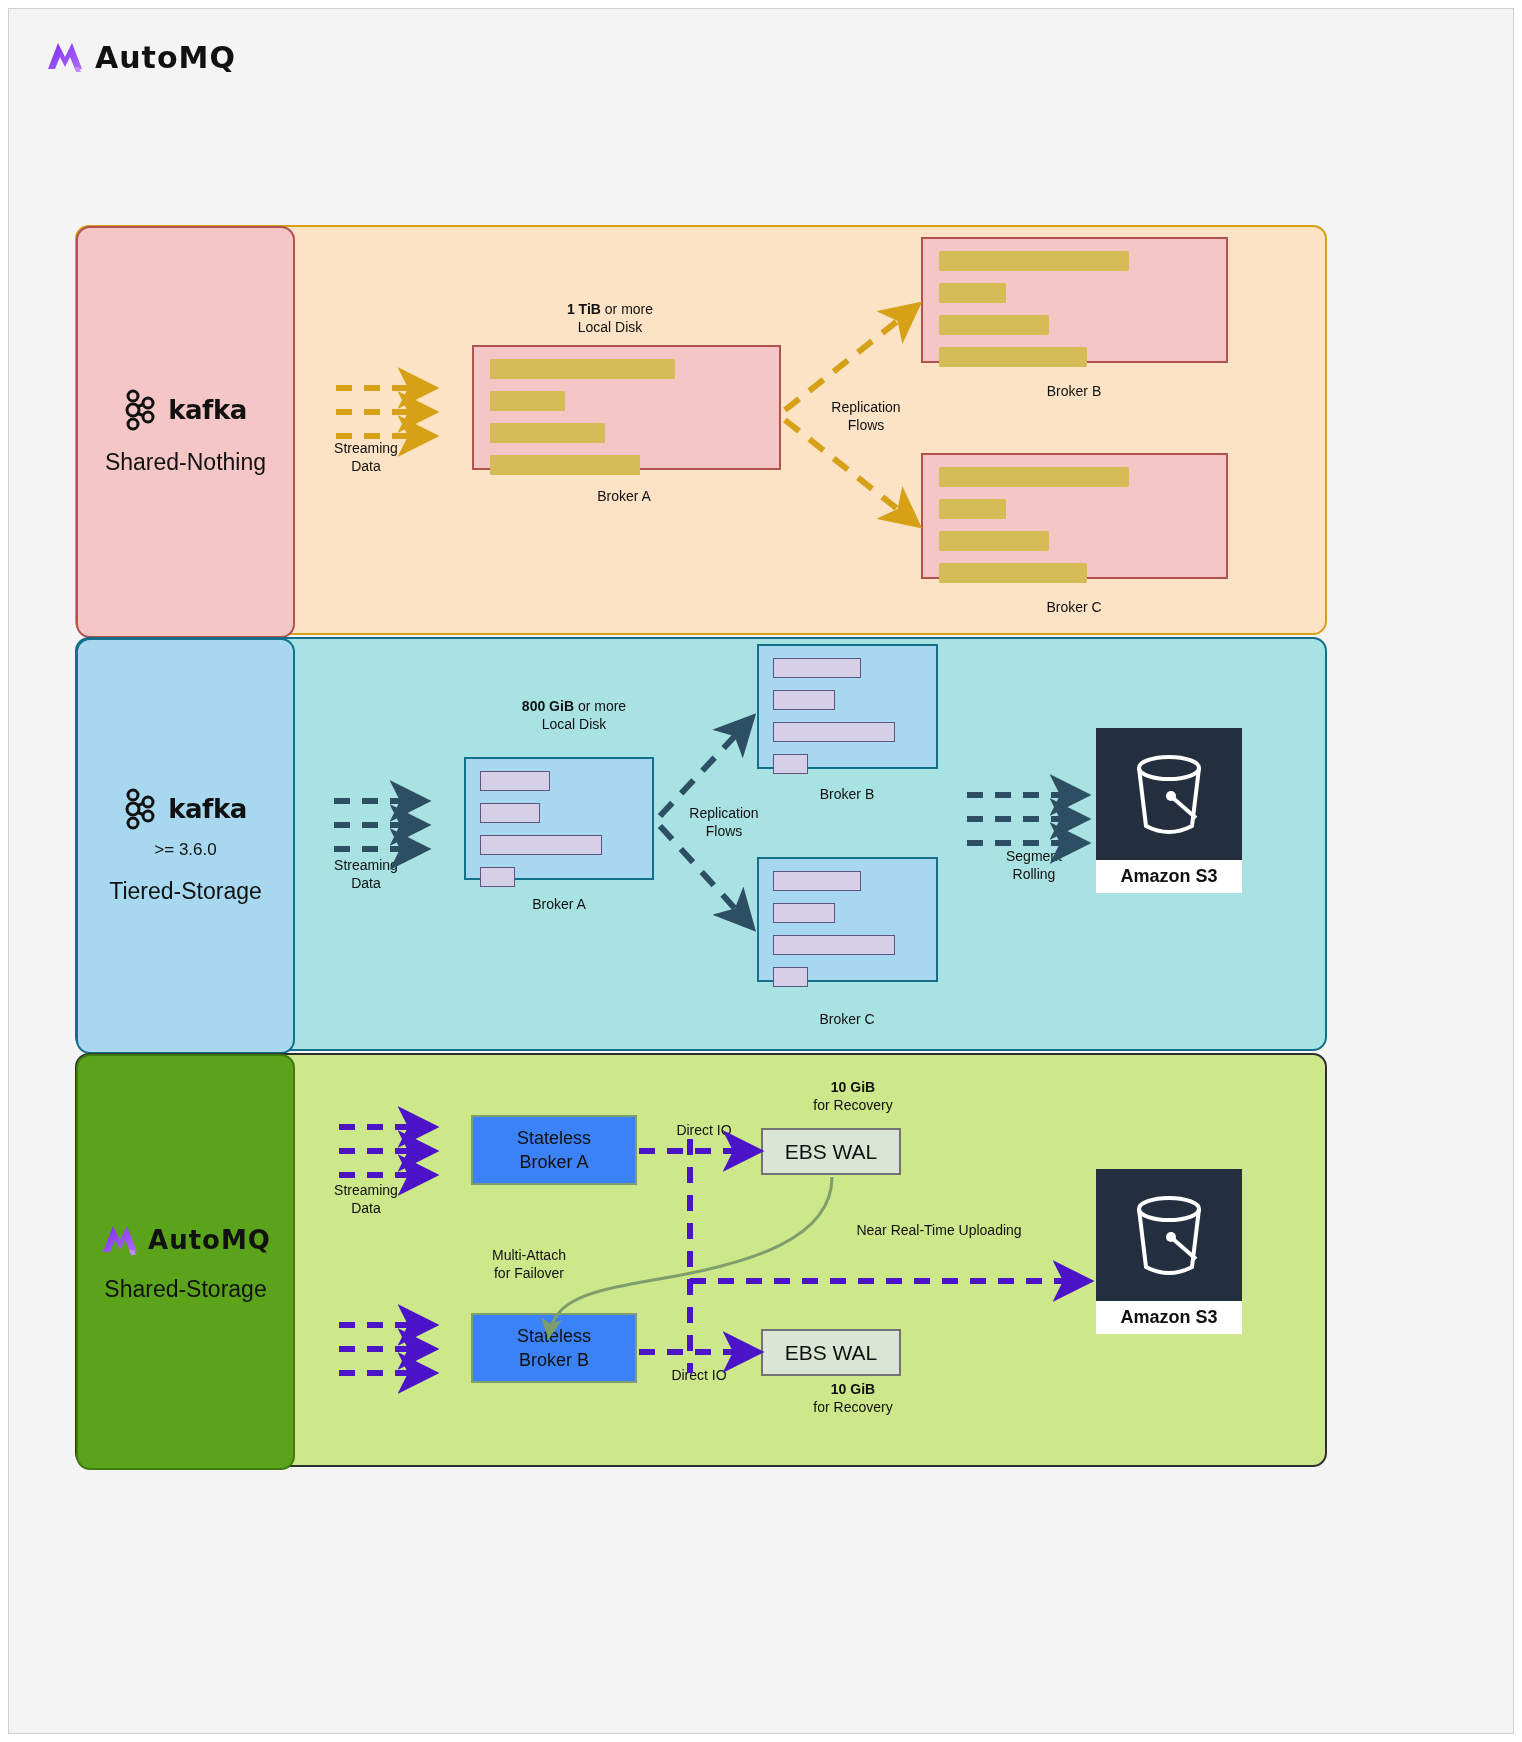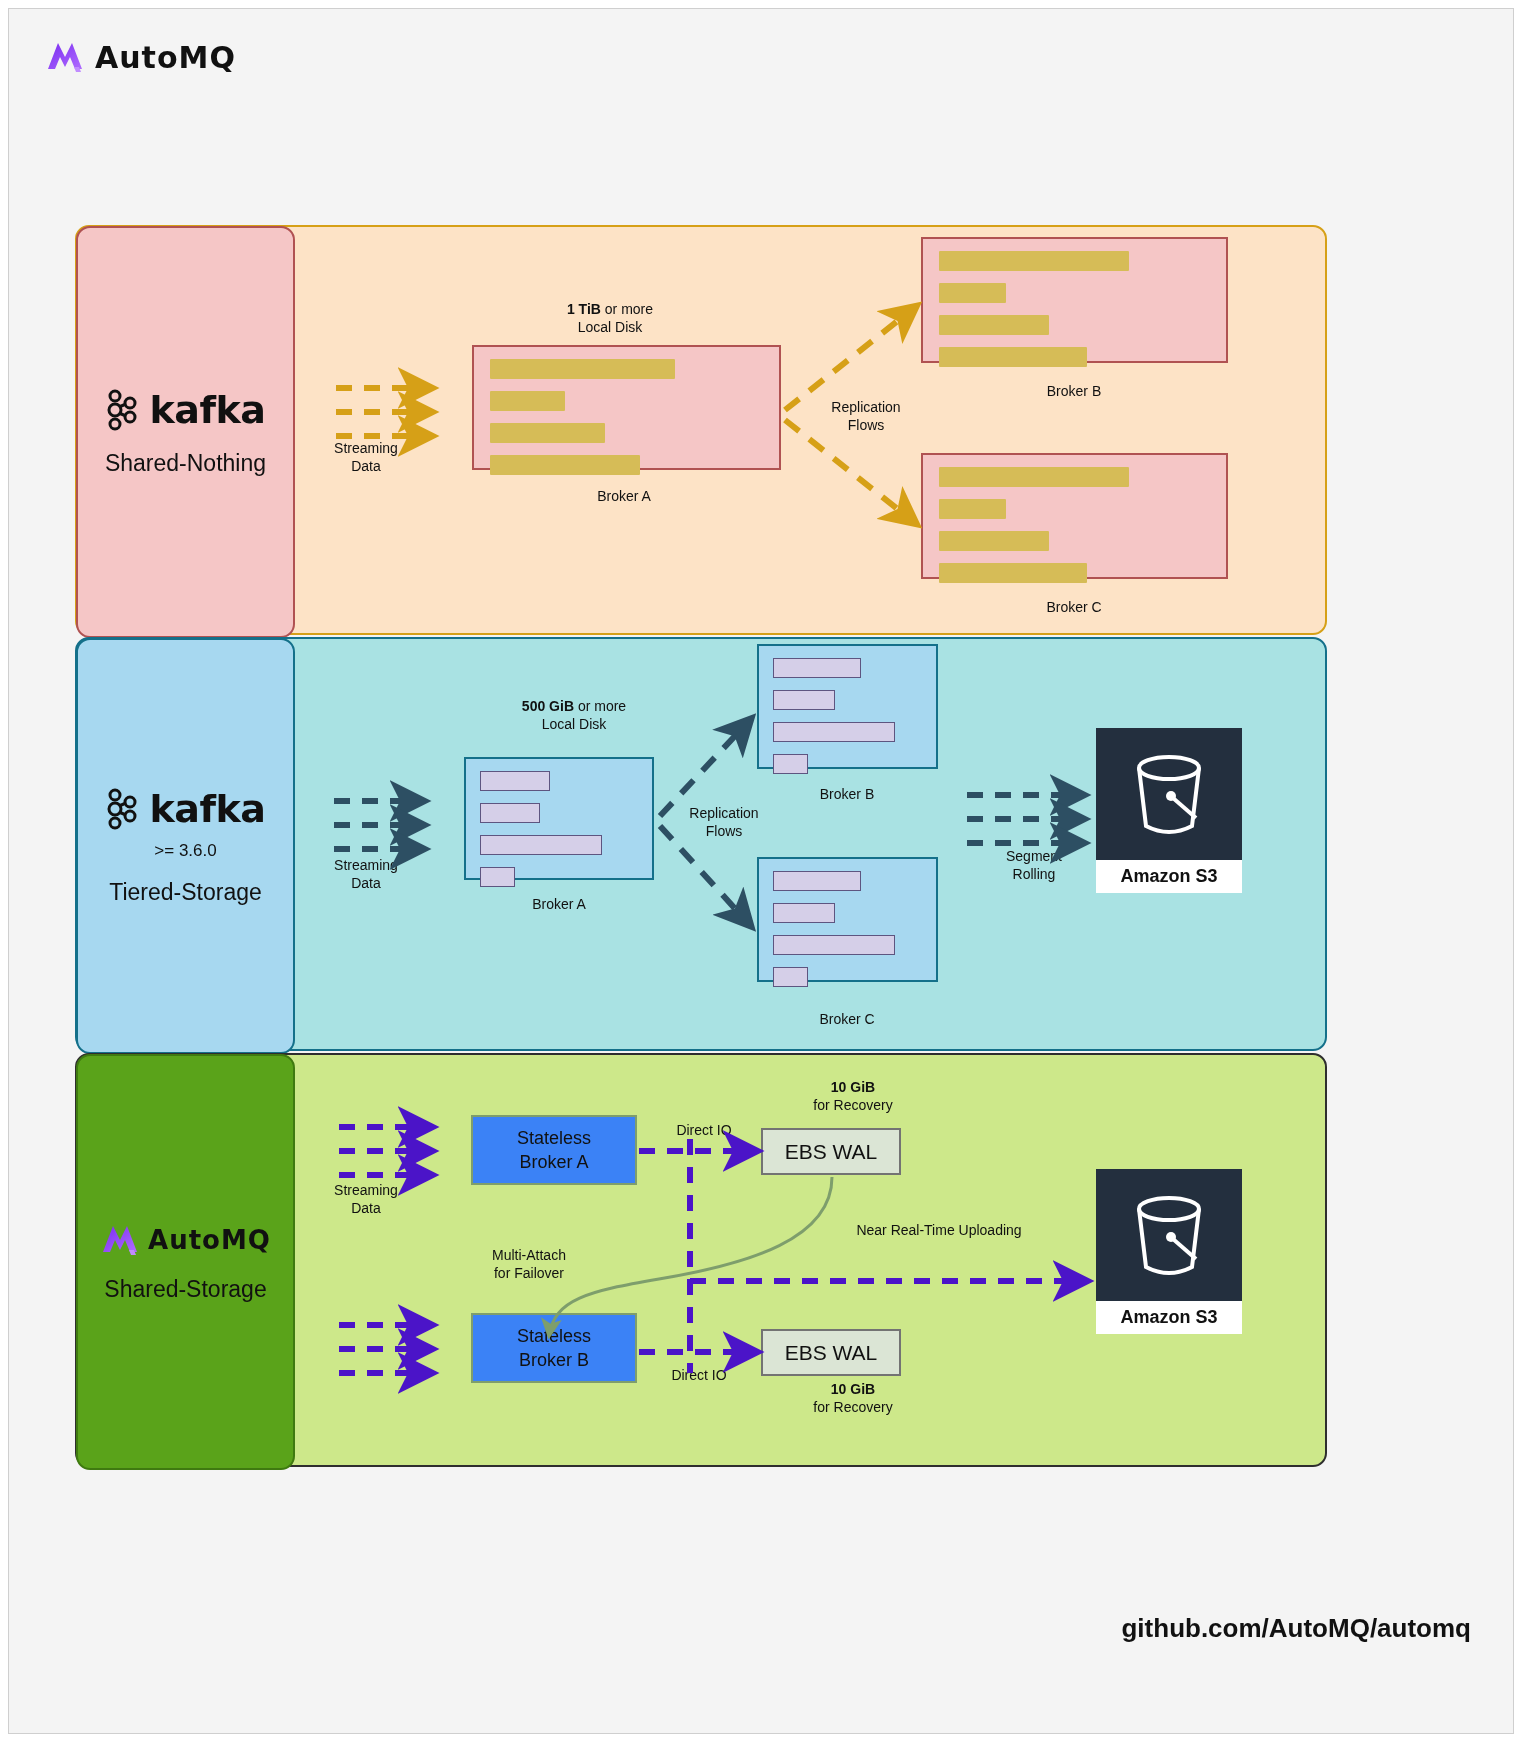--- a/index.html
+++ b/index.html
@@ -68,21 +68,21 @@
     align-items: center; justify-content: center;
     gap: 18px;
   }
   #card-sn { height: 412px; background: #f5c6c6; border: 2px solid #b05252; }
   #card-ts { height: 416px; background: #a7d8f0; border: 2px solid #14708a; }
   #card-ss { height: 416px; background: #5aa31a; border: 2px solid #3f7a10; }
 
   .card-logo-row { display:flex; align-items:center; gap: 8px; }
   .card-logo-row svg { display:block; }
   .kafka-word {
-    font-size: 38px; font-weight: 700; color: #111;
+    font-size: 26px; font-weight: 700; color: #111;
     font-family: "DejaVu Sans", sans-serif; letter-spacing: -0.5px;
   }
   .automq-word {
     font-size: 26px; font-weight: 700; color: #111;
     font-family: "DejaVu Sans", sans-serif; letter-spacing: 1px;
   }
   .card-version { font-size: 17px; color: #111; margin-top: -8px; }
   .card-title { font-size: 23px; color: #111; }
 
   
@@ -237,21 +237,21 @@
         <span class="kafka-word">kafka</span>
       </div>
       <div class="card-version">&gt;= 3.6.0</div>
       <div class="card-title">Tiered-Storage</div>
     </div>
   </div>
 
   <div class="lbl" style="left:287px; top:847px; width:140px;">Streaming
 Data</div>
 
-  <div class="lbl" style="left:425px; top:688px; width:280px;"><b>500 GiB</b><span> or more</span><br><span>Local Disk</span></div>
+  <div class="lbl" style="left:425px; top:688px; width:280px;"><b>800 GiB</b><span> or more</span><br><span>Local Disk</span></div>
 
   <div class="broker-blue" id="brokerA2" style="left:455px; top:748px; width:190px; height:123px;">
     <div class="bar-p bar-row" style="width:70px;"></div>
     <div class="bar-p bar-row" style="width:60px;"></div>
     <div class="bar-p bar-row" style="width:122px;"></div>
     <div class="bar-p" style="width:35px;"></div>
   </div>
   <div class="lbl" style="left:470px; top:886px; width:160px;">Broker A</div>
 
   <div class="broker-blue" id="brokerB2" style="left:748px; top:635px; width:181px; height:125px;">
@@ -410,15 +410,14 @@
     <g>
       <line x1="681" y1="1130" x2="681" y2="1364" stroke="#4b14c8" stroke-width="6" stroke-dasharray="16 12"></line>
       <line x1="681" y1="1272" x2="1075" y2="1272" stroke="#4b14c8" stroke-width="6" stroke-dasharray="16 12" marker-end="url(#mPurple)"></line>
     </g>
 
     <g>
       <path d="M823 1168 C 823 1230, 740 1255, 650 1270 C 580 1282, 545 1290, 540 1327" fill="none" stroke="#7e9e6c" stroke-width="3" marker-end="url(#mGreen)"></path>
     </g>
   </svg>
 
-  <div class="footer">github.com/AutoMQ/automq</div>
 
 </div>
 
 </body></html>

